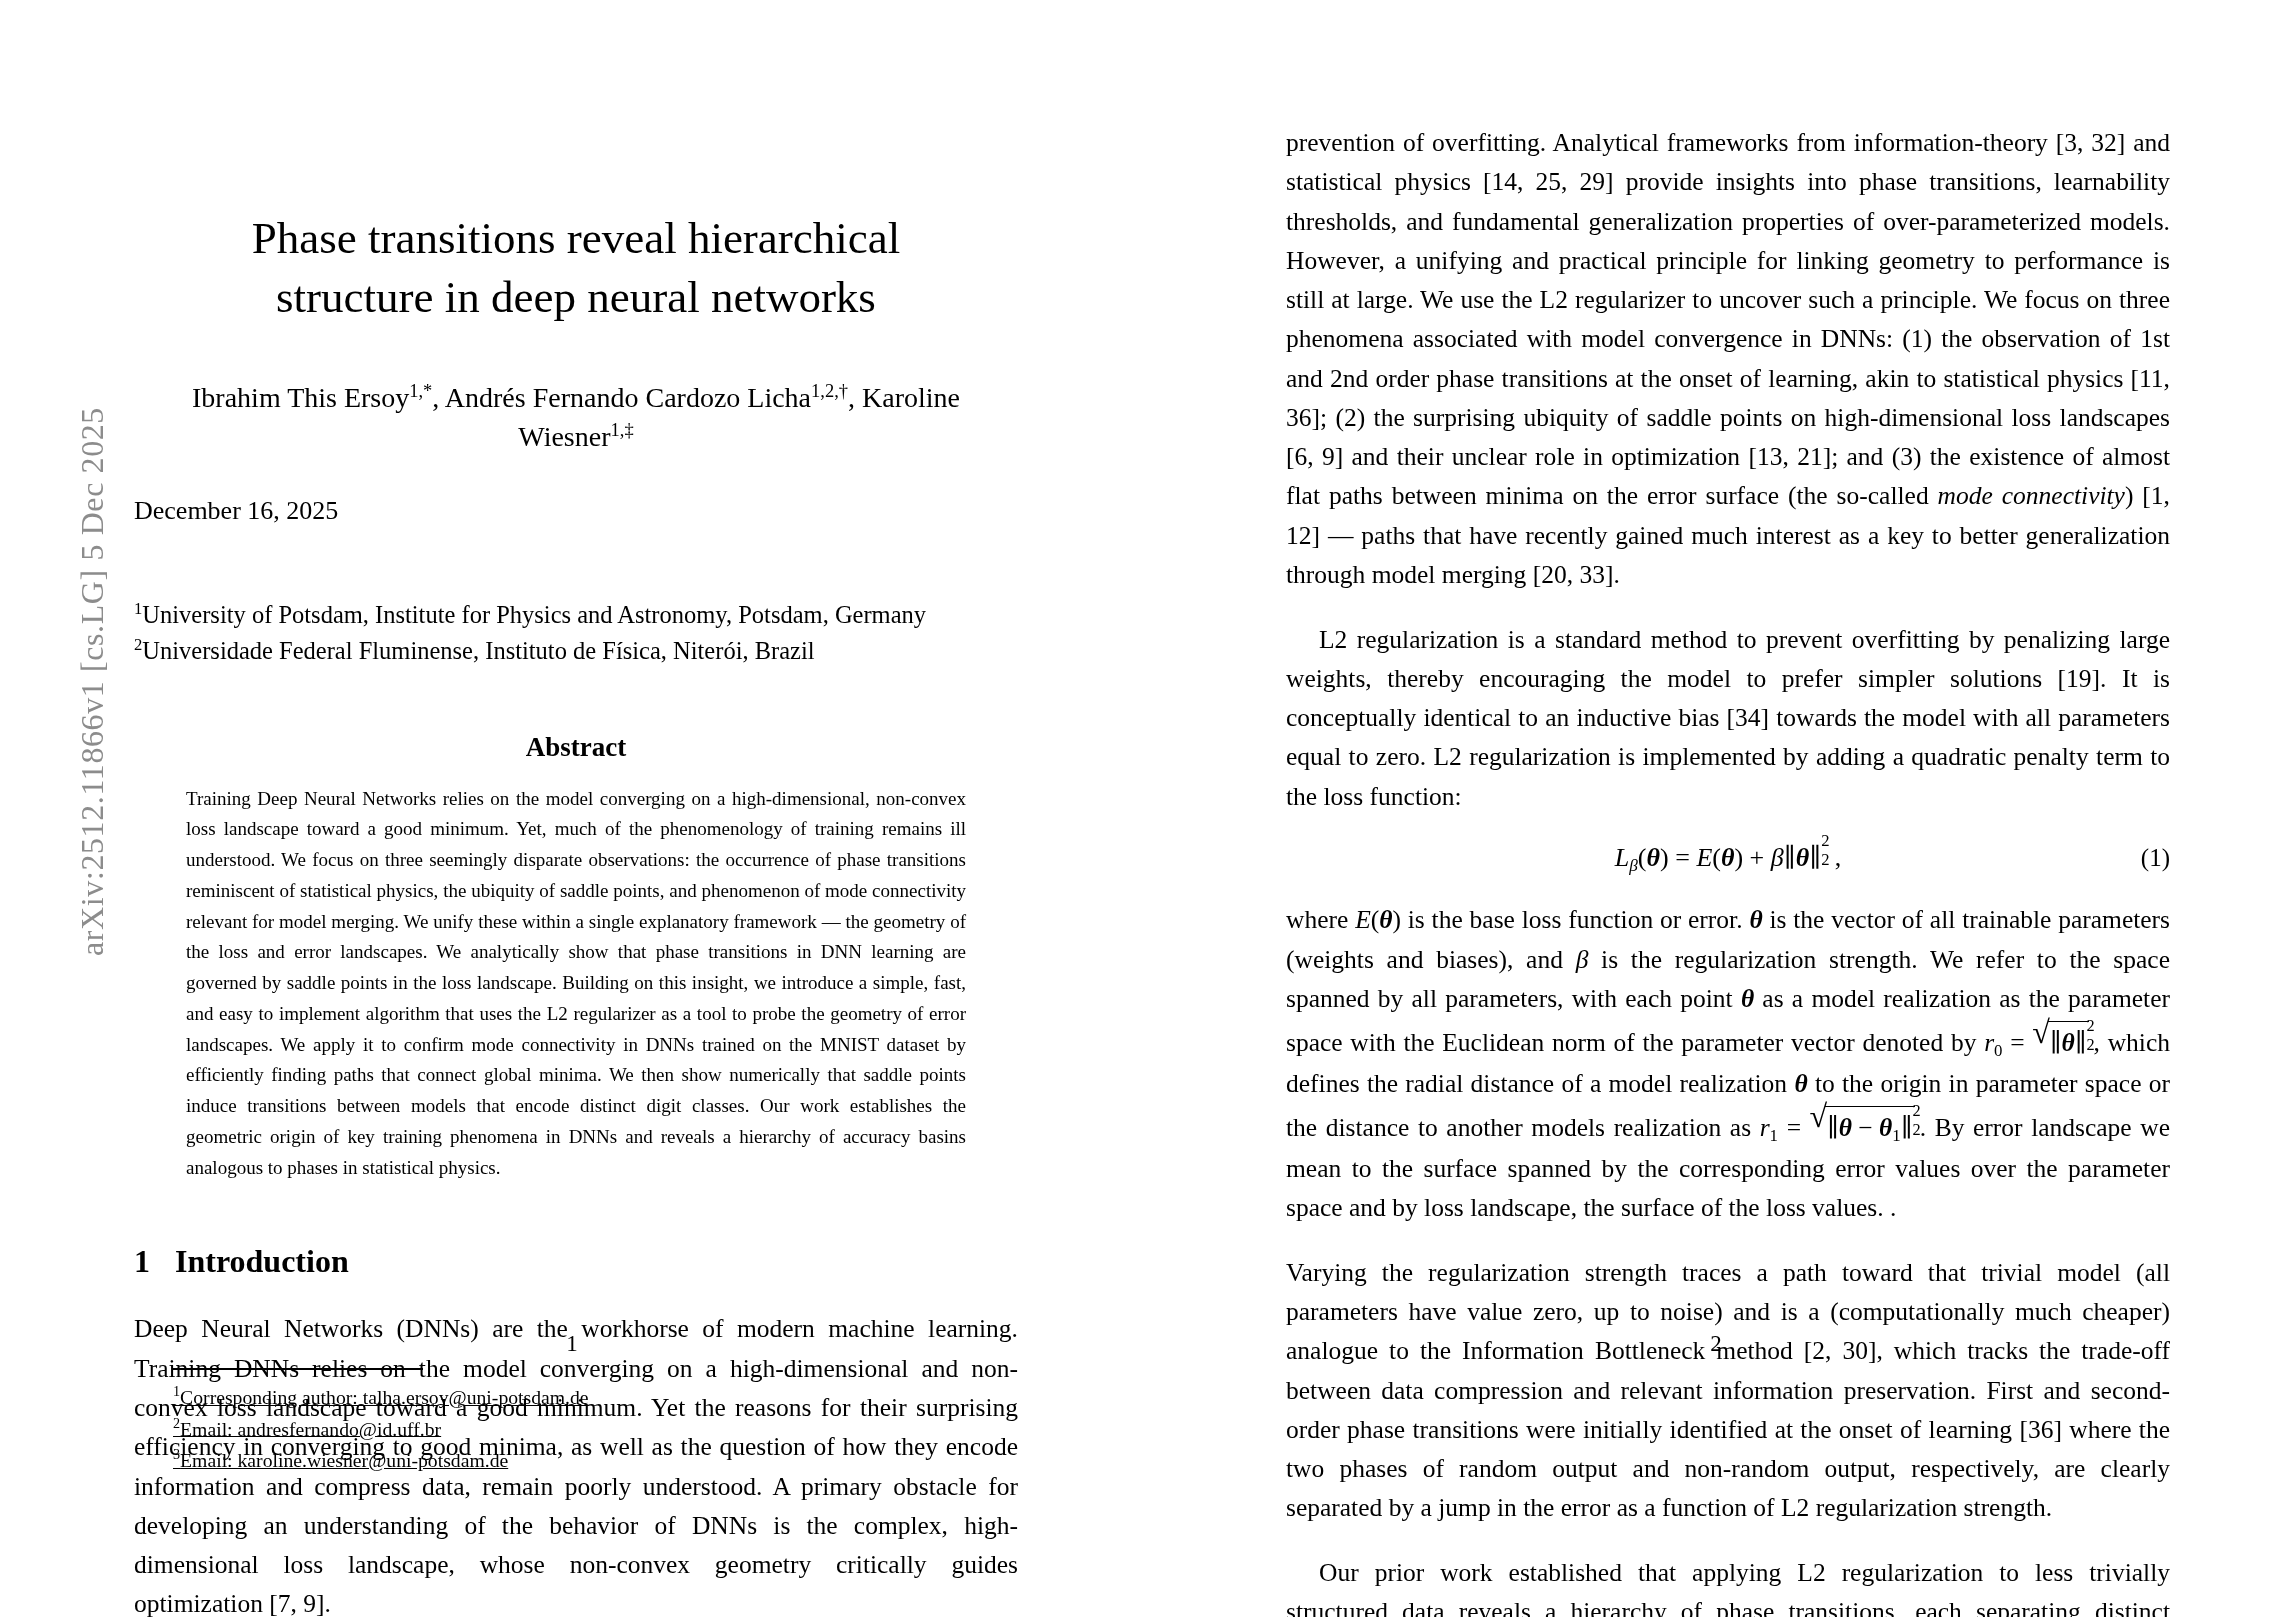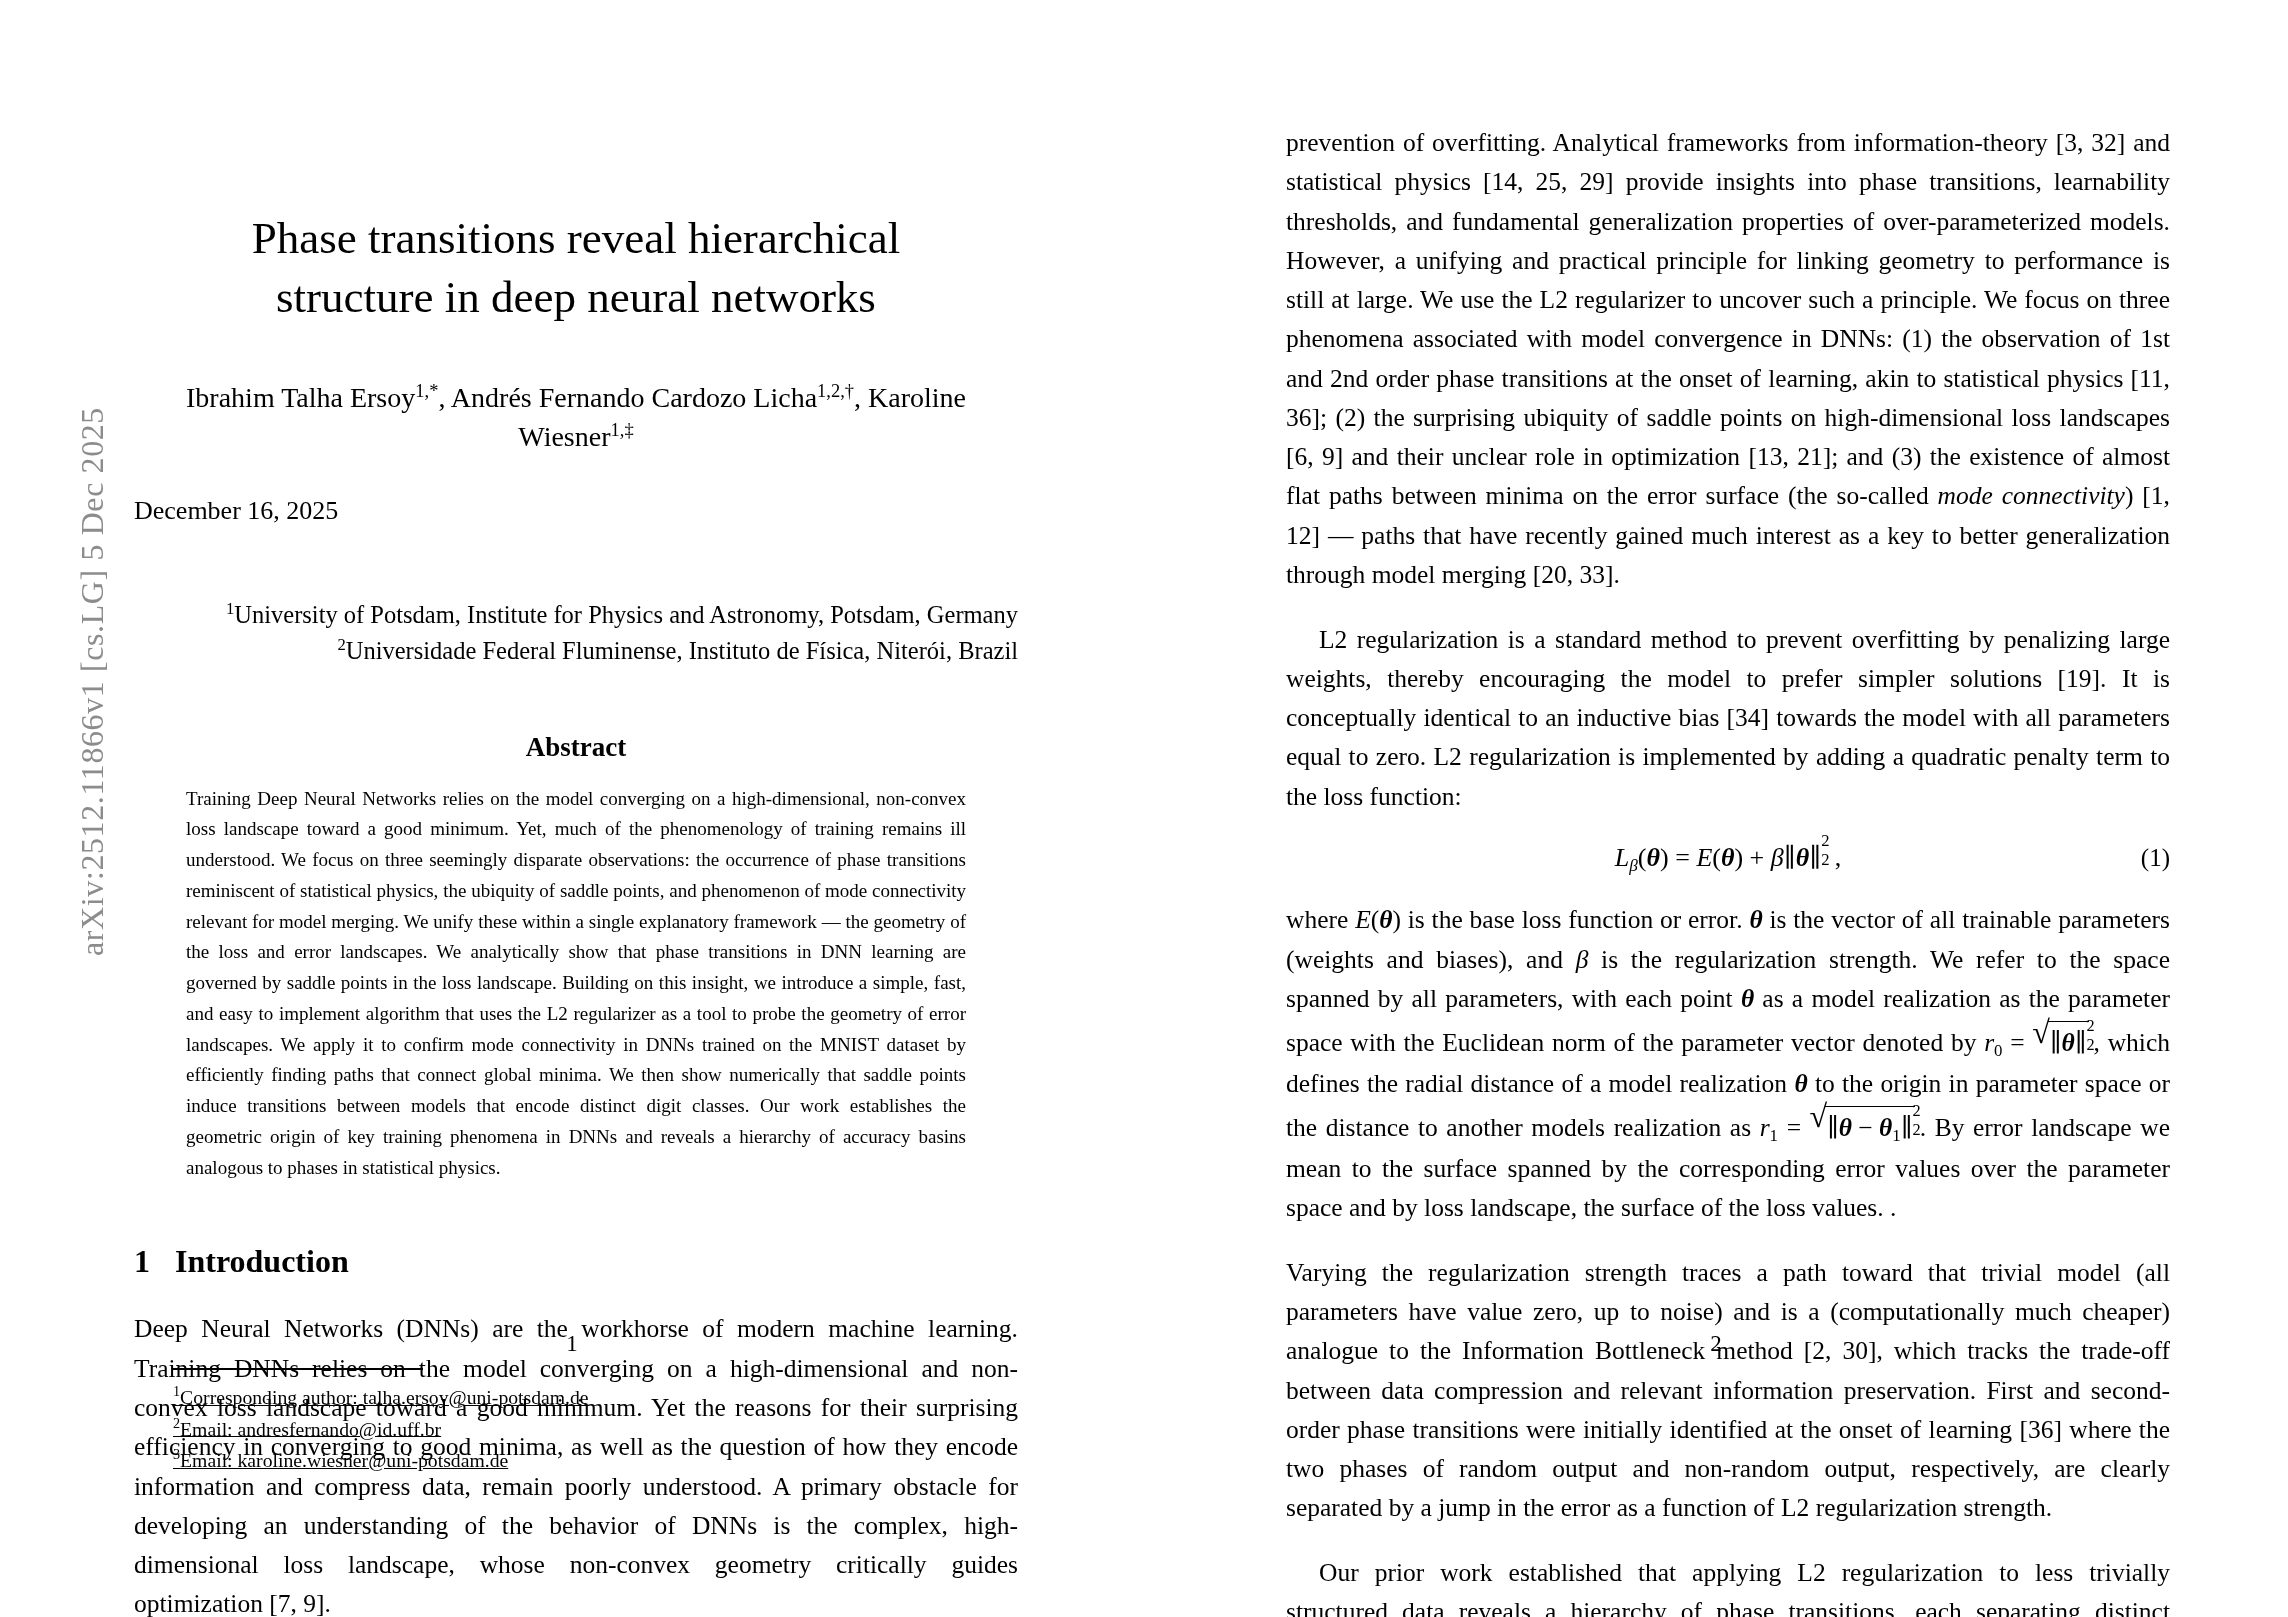--- a/index.html
+++ b/index.html
@@ -81,21 +81,21 @@
   .author-line sup { font-size: 0.66em; }
   .paper-date {
     margin-top: 40px;
     font-size: 26px;
     text-align: left;
   }
   .affiliations {
     margin-top: 71px;
     font-size: 24.5px;
     line-height: 1.45;
-    text-align: right;
+    text-align: left;
   }
   .affiliations sup { font-size: 0.68em; }
   .affil-line { display: block; }
 
   
   .abstract-block {
     margin: 63px 52px 0 52px;
   }
   .abstract-heading {
     text-align: center;
@@ -217,21 +217,21 @@
 <body>
 
 <div class="arxiv-stamp">arXiv:2512.11866v1  [cs.LG]  5 Dec 2025</div>
 
 <div class="page page-left">
   <div class="page-body-left">
 
     <h1 class="paper-title">Phase transitions reveal hierarchical structure in deep neural networks</h1>
 
     <div class="author-line">
-      <span>Ibrahim Talha Ersoy</span><sup>1,*</sup>, <span>Andrés Fernando Cardozo Licha</span><sup>1,2,†</sup>, <span>Karoline Wiesner</span><sup>1,‡</sup>
+      <span>Ibrahim This Ersoy</span><sup>1,*</sup>, <span>Andrés Fernando Cardozo Licha</span><sup>1,2,†</sup>, <span>Karoline Wiesner</span><sup>1,‡</sup>
     </div>
 
     <div class="paper-date">December 16, 2025</div>
 
     <div class="affiliations">
       <span class="affil-line"><sup>1</sup><span>University of Potsdam, Institute for Physics and Astronomy, Potsdam, Germany</span></span>
       <span class="affil-line"><sup>2</sup><span>Universidade Federal Fluminense, Instituto de Física, Niterói, Brazil</span></span>
     </div>
 
     <div class="abstract-block">

